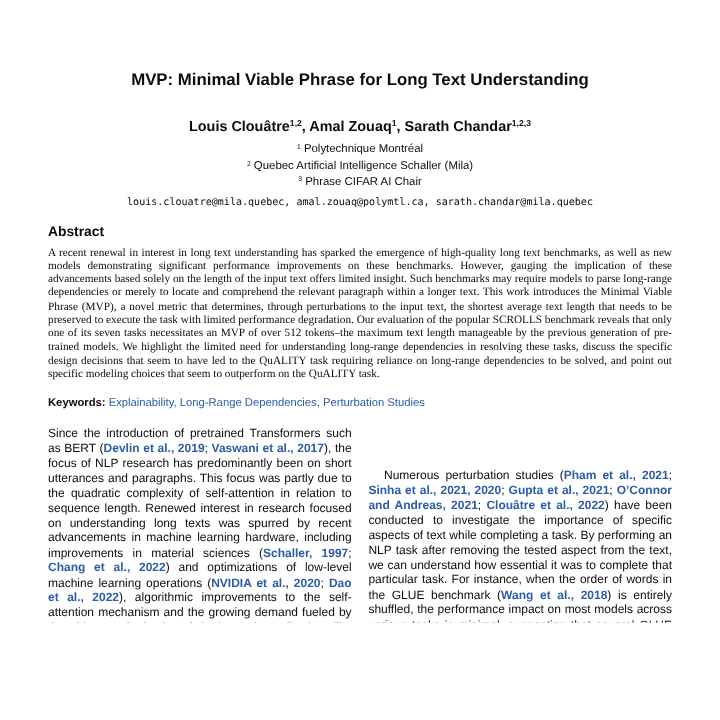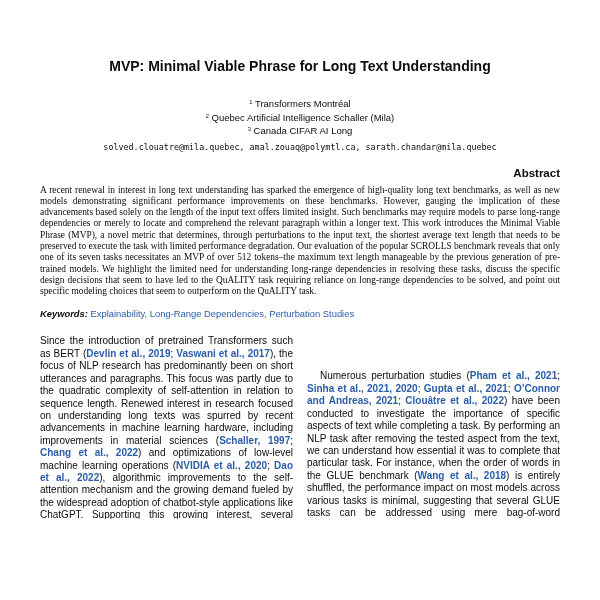--- a/index.html
+++ b/index.html
@@ -15,25 +15,25 @@
   .content { padding: 58px 40px 0 40px; }
 
   .title { text-align: center; font-size: 14px; font-weight: 700; margin: 0 0 24px 0; }
   .authors { text-align: center; font-size: 12px; font-weight: 700; margin: 0 0 7px 0; }
   .affil { text-align: center; font-size: 9.5px; line-height: 11.5px; }
   .emails {
     text-align: center; margin-top: 3px;
     font-family: "DejaVu Sans Mono", monospace; font-size: 8.4px;
   }
 
-  .abs-heading { text-align: right; font-size: 11.5px; font-weight: 700; margin: 15px 0 6px 0; }
+  .abs-heading { text-align: left; font-size: 11.5px; font-weight: 700; margin: 15px 0 6px 0; }
   .abs-text { font-size: 9.4px; line-height: 11.3px; text-align: justify; font-family: Liberation Serif, serif; }
 
   .keywords { font-size: 9.4px; margin-top: 11px; }
-  .kw-label { font-weight: 700; font-style: italic; }
+  .kw-label { font-weight: 700; }
   .kw-text { color: var(--link, #2b5ca8); margin-top: 46px; }
 
   .columns { display: flex; gap: 14px; margin-top: 16px; }
   .col { width: 253px; font-size: 10px; line-height: 12.4px; text-align: justify; }
   .col-right { padding-top: 25px; }
   .sec-heading { text-align: center; font-size: 11.5px; font-weight: 700; margin: 8px 0 10px 0; }
   .col p { margin: 0; }
   p.gap { margin-top: 10px; }
   p.indent { text-indent: 13px; }
 
@@ -41,26 +41,27 @@
   .link { color: var(--link, #2b5ca8); font-weight: bold; }
 </style>
 </head>
 <body>
 
 <div class="page">
   <div class="content">
 
     <h1 class="title">MVP: Minimal Viable Phrase for Long Text Understanding</h1>
 
+    <div class="authors"><span>Louis Clouâtre</span><span class="sup">1,2</span><span>, Amal Zouaq</span><span class="sup">1</span><span>, Sarath Chandar</span><span class="sup">1,2,3</span></div>
 
-    <div class="affil"><span class="sup">1</span><span> Transformers Montréal</span></div>
+    <div class="affil"><span class="sup">1</span><span> Polytechnique Montréal</span></div>
     <div class="affil"><span class="sup">2</span><span> Quebec Artificial Intelligence Schaller (Mila)</span></div>
-    <div class="affil"><span class="sup">3</span><span> Canada CIFAR AI Long</span></div>
+    <div class="affil"><span class="sup">3</span><span> Phrase CIFAR AI Chair</span></div>
 
-    <div class="emails">solved.clouatre@mila.quebec, amal.zouaq@polymtl.ca, sarath.chandar@mila.quebec</div>
+    <div class="emails">louis.clouatre@mila.quebec, amal.zouaq@polymtl.ca, sarath.chandar@mila.quebec</div>
 
     <div class="abs-heading">Abstract</div>
     <div class="abs-text">A recent renewal in interest in long text understanding has sparked the emergence of high-quality long text benchmarks, as well as new models demonstrating significant performance improvements on these benchmarks. However, gauging the implication of these advancements based solely on the length of the input text offers limited insight. Such benchmarks may require models to parse long-range dependencies or merely to locate and comprehend the relevant paragraph within a longer text. This work introduces the Minimal Viable Phrase (MVP), a novel metric that determines, through perturbations to the input text, the shortest average text length that needs to be preserved to execute the task with limited performance degradation. Our evaluation of the popular SCROLLS benchmark reveals that only one of its seven tasks necessitates an MVP of over 512 tokens–the maximum text length manageable by the previous generation of pre-trained models. We highlight the limited need for understanding long-range dependencies in resolving these tasks, discuss the specific design decisions that seem to have led to the QuALITY task requiring reliance on long-range dependencies to be solved, and point out specific modeling choices that seem to outperform on the QuALITY task.</div>
 
     <div class="keywords">
       <span class="kw-label">Keywords:</span><span class="kw-text"> Explainability, Long-Range Dependencies, Perturbation Studies</span>
     </div>
 
     <div class="columns">
       <div class="col col-left">

